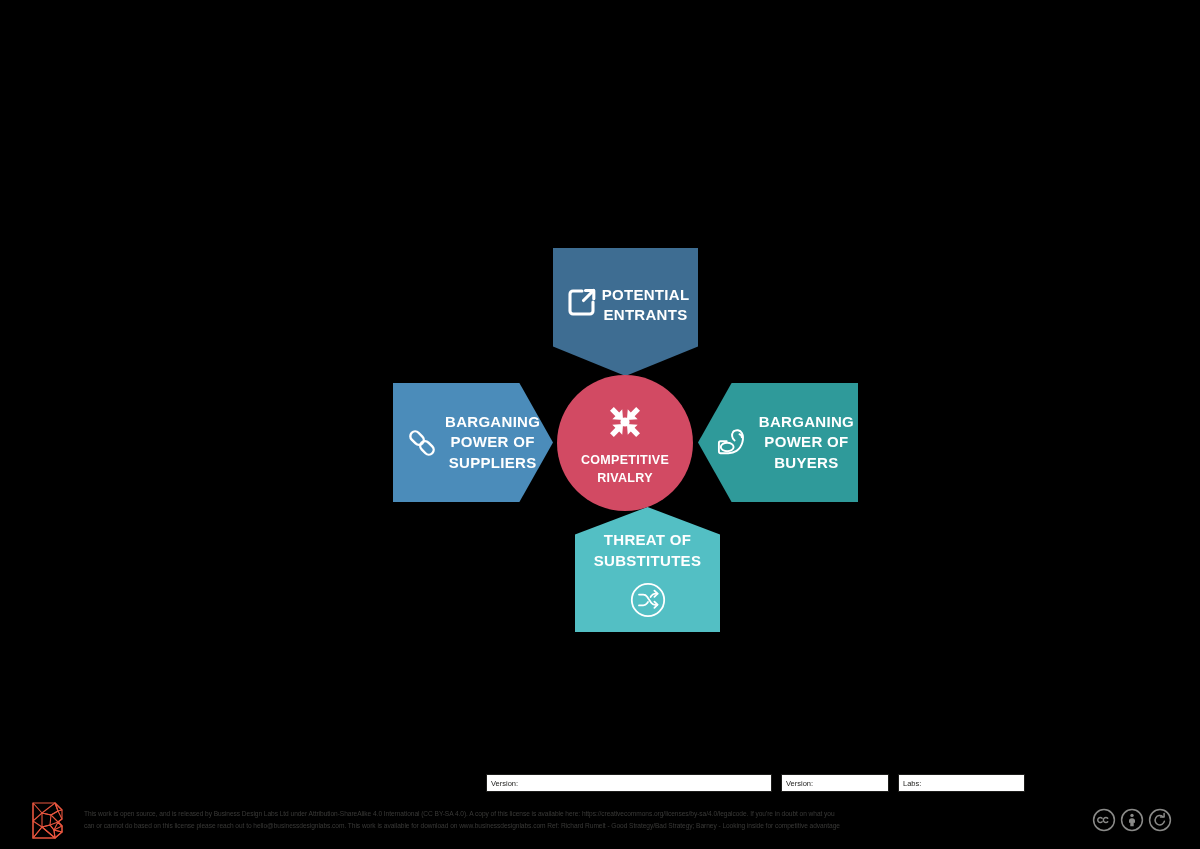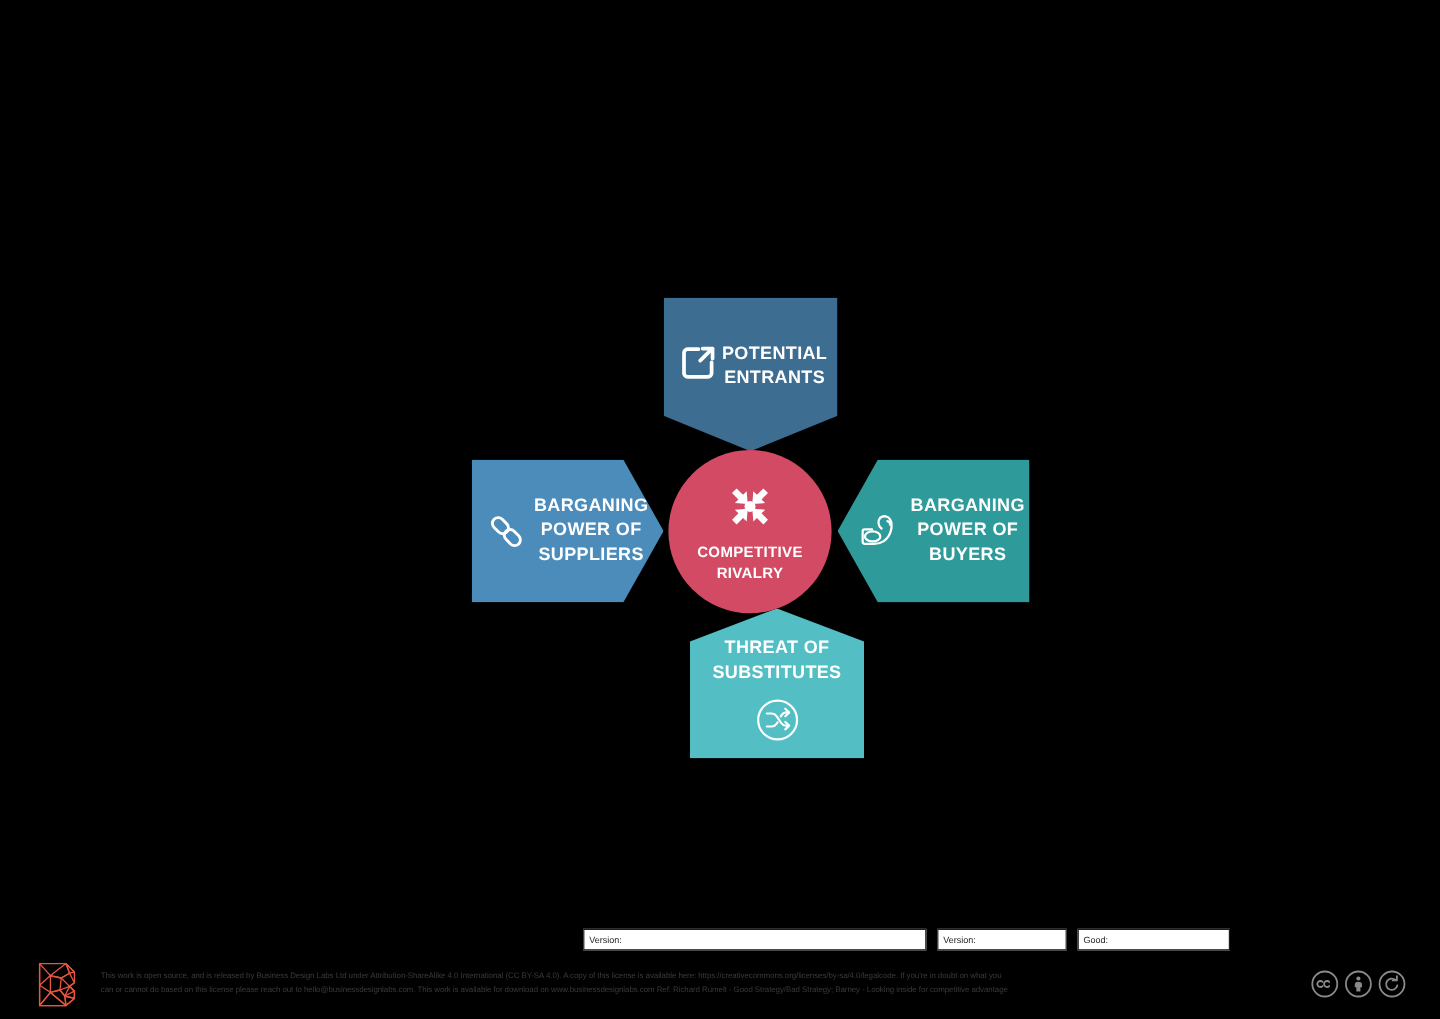--- a/index.html
+++ b/index.html
@@ -253,21 +253,21 @@
   <div id="footer">
 
     <div id="form-row">
       <div class="form-field" id="field-project">
         <span class="field-label">Version:</span>
       </div>
       <div class="form-field" id="field-version">
         <span class="field-label">Version:</span>
       </div>
       <div class="form-field" id="field-date">
-        <span class="field-label">Good:</span>
+        <span class="field-label">Labs:</span>
       </div>
     </div>
 
     <div id="logo-wrap">
       <svg width="42" height="42" viewBox="0 0 42 42" fill="none" stroke="#e8563f" stroke-width="1.1" stroke-linejoin="round">
         <path d="M5 4 H27 L34 11 V20 L30 23 L34 27 V33 L27 39 H5 Z"></path>
         <path d="M5 4 L14 14 L5 22 Z"></path>
         <path d="M5 22 L14 28 L5 39 Z"></path>
         <path d="M14 14 L27 4 L30 12 L23 16 Z"></path>
         <path d="M14 14 L23 16 L22 26 L14 28 Z"></path>

